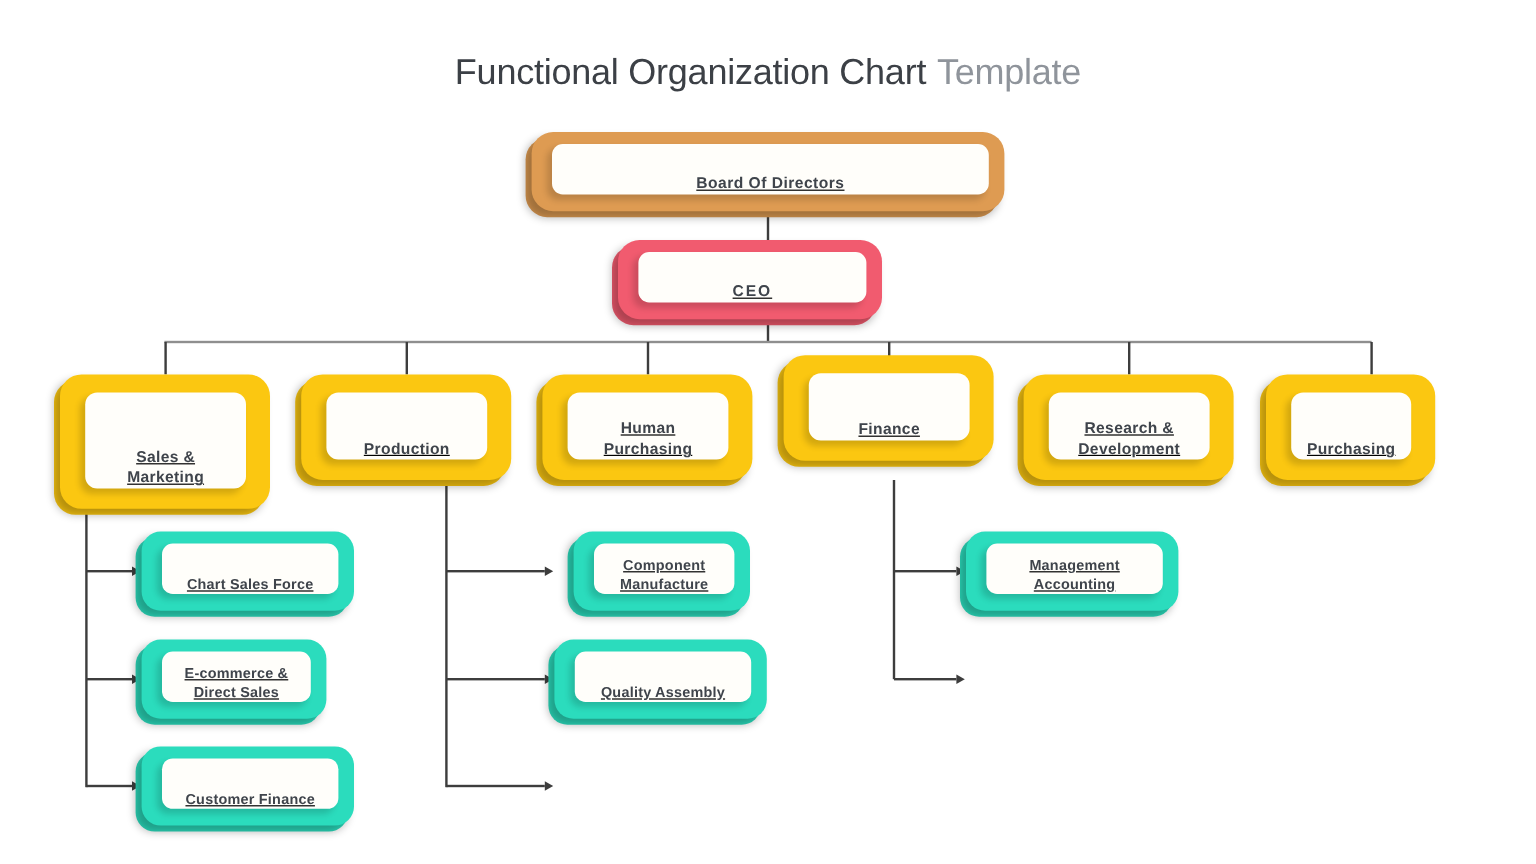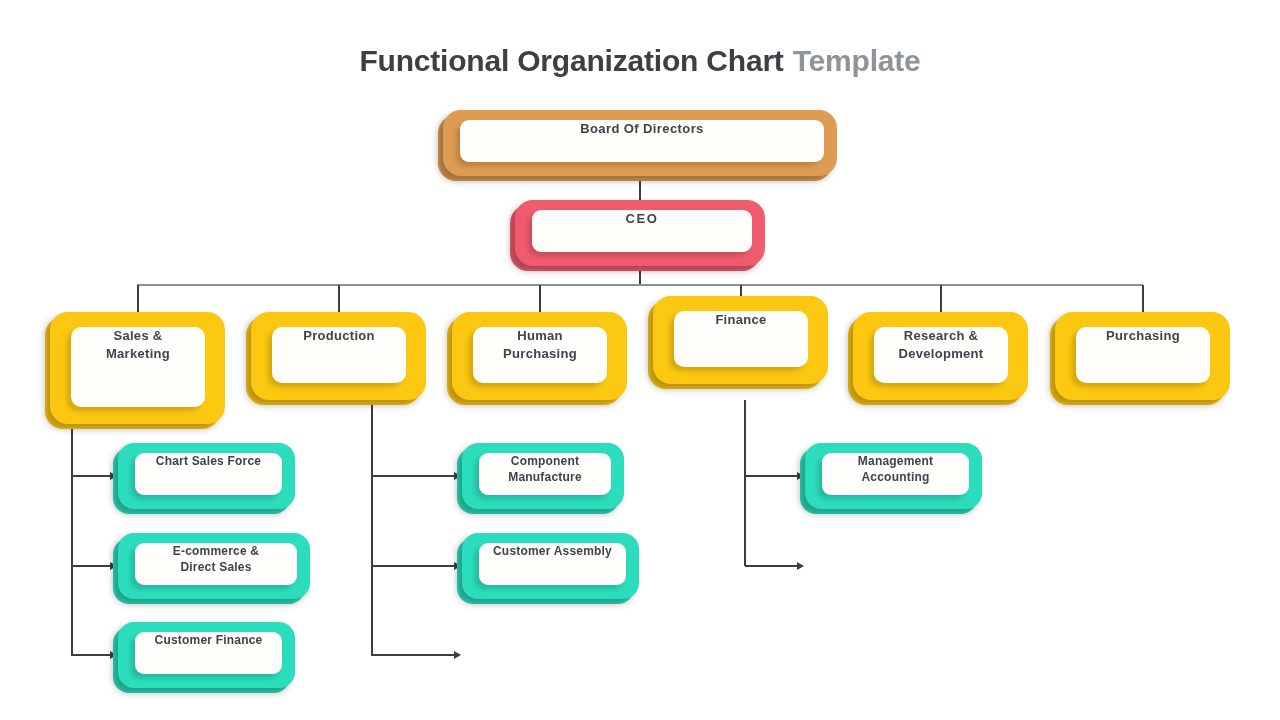--- a/index.html
+++ b/index.html
@@ -8,38 +8,39 @@
     --title_main:#3C4046; --title_accent:#8F949B;
   }
   *{margin:0;padding:0;box-sizing:border-box;}
   html,body{background:#fff;}
   .stage{
     position:relative; width:1280px; height:720px; background:#ffffff; overflow:hidden;
     font-family:"Liberation Sans","DejaVu Sans",sans-serif;
   }
   .title{
     position:absolute; top:44px; left:0; width:100%; text-align:center;
-    font-size:30px; font-weight:700; letter-spacing:-0.2px; color:var(--title_main);
+    font-size:30px; font-weight:400; letter-spacing:-0.2px; color:var(--title_main);
   }
   .title .accent{ color:var(--title_accent); margin-left:9px; }
 
   
   .card{ position:absolute; }
   .card .back{
     position:absolute; left:-5px; top:5px; width:100%; height:100%;
     background:var(--main); border-radius:var(--r,16px);
   }
   .card .front{
     position:absolute; inset:0; background:var(--main); border-radius:var(--r,16px);
     box-shadow:-5px 5px 7px rgba(0,0,0,0.28);
   }
   .card .inner{
     position:absolute; inset:10px 13px 14px 17px; background:var(--inner_bg);
-    border-radius:9px; display:flex; align-items:flex-start; justify-content:center;
+    border-radius:9px; display:flex; align-items:flex-end; justify-content:center;
     box-shadow:-4px 4px 5px rgba(0,0,0,0.16);
+    text-decoration:underline;
   }
   .card-lg .inner{ inset:15px 20px 17px 21px; border-radius:10px; }
   .lbl{
     font-weight:700; font-size:13px; line-height:1.35; letter-spacing:.4px;
     color:var(--label_text); text-align:center;
   }
   .card-lg .lbl{ max-width:104px; letter-spacing:.3px; }
   .card-teal .lbl{ font-size:12px; max-width:122px; letter-spacing:.2px; }
   .ceo-lbl{ letter-spacing:1.6px; }
   .c-orange{ --main:var(--orange); --r:18px; }
@@ -98,21 +99,21 @@
 
   <div class="card c-orange" style="left:443px;top:110px;width:394px;height:66px">
     <div class="back"></div>
     <div class="front">
       <div class="inner">
         <span class="lbl">Board Of Directors</span>
       </div>
     </div>
   </div>
 
-  <div class="card c-red" style="left:515px;top:200px;width:250px;height:66px">
+  <div class="card c-red" style="left:515px;top:200px;width:220px;height:66px">
     <div class="back"></div>
     <div class="front">
       <div class="inner">
         <span class="lbl ceo-lbl">CEO</span>
       </div>
     </div>
   </div>
 
   <div class="card c-yellow card-lg" style="left:50px;top:312px;width:175px;height:112px">
     <div class="back"></div>
@@ -147,67 +148,67 @@
     </div>
   </div>
   <div class="card c-yellow card-lg" style="left:853px;top:312px;width:175px;height:88px">
     <div class="back"></div>
     <div class="front">
       <div class="inner">
         <span class="lbl">Research &amp; Development</span>
       </div>
     </div>
   </div>
-  <div class="card c-yellow card-lg" style="left:1055px;top:312px;width:175px;height:88px">
+  <div class="card c-yellow card-lg" style="left:1055px;top:312px;width:141px;height:88px">
     <div class="back"></div>
     <div class="front">
       <div class="inner">
         <span class="lbl">Purchasing</span>
       </div>
     </div>
   </div>
 
   <div class="card c-teal card-teal" style="left:118px;top:443px;width:177px;height:66px">
     <div class="back"></div>
     <div class="front">
       <div class="inner">
         <span class="lbl">Chart Sales Force</span>
       </div>
     </div>
   </div>
-  <div class="card c-teal card-teal" style="left:118px;top:533px;width:192px;height:66px">
+  <div class="card c-teal card-teal" style="left:118px;top:533px;width:154px;height:66px">
     <div class="back"></div>
     <div class="front">
       <div class="inner">
         <span class="lbl">E-commerce &amp; Direct Sales</span>
       </div>
     </div>
   </div>
   <div class="card c-teal card-teal" style="left:118px;top:622px;width:177px;height:66px">
     <div class="back"></div>
     <div class="front">
       <div class="inner">
         <span class="lbl">Customer Finance</span>
       </div>
     </div>
   </div>
 
-  <div class="card c-teal card-teal" style="left:462px;top:443px;width:162px;height:66px">
+  <div class="card c-teal card-teal" style="left:478px;top:443px;width:147px;height:66px">
     <div class="back"></div>
     <div class="front">
       <div class="inner">
         <span class="lbl">Component Manufacture</span>
       </div>
     </div>
   </div>
   <div class="card c-teal card-teal" style="left:462px;top:533px;width:177px;height:66px">
     <div class="back"></div>
     <div class="front">
       <div class="inner">
-        <span class="lbl">Customer Assembly</span>
+        <span class="lbl">Quality Assembly</span>
       </div>
     </div>
   </div>
 
   <div class="card c-teal card-teal" style="left:805px;top:443px;width:177px;height:66px">
     <div class="back"></div>
     <div class="front">
       <div class="inner">
         <span class="lbl">Management Accounting</span>
       </div>

